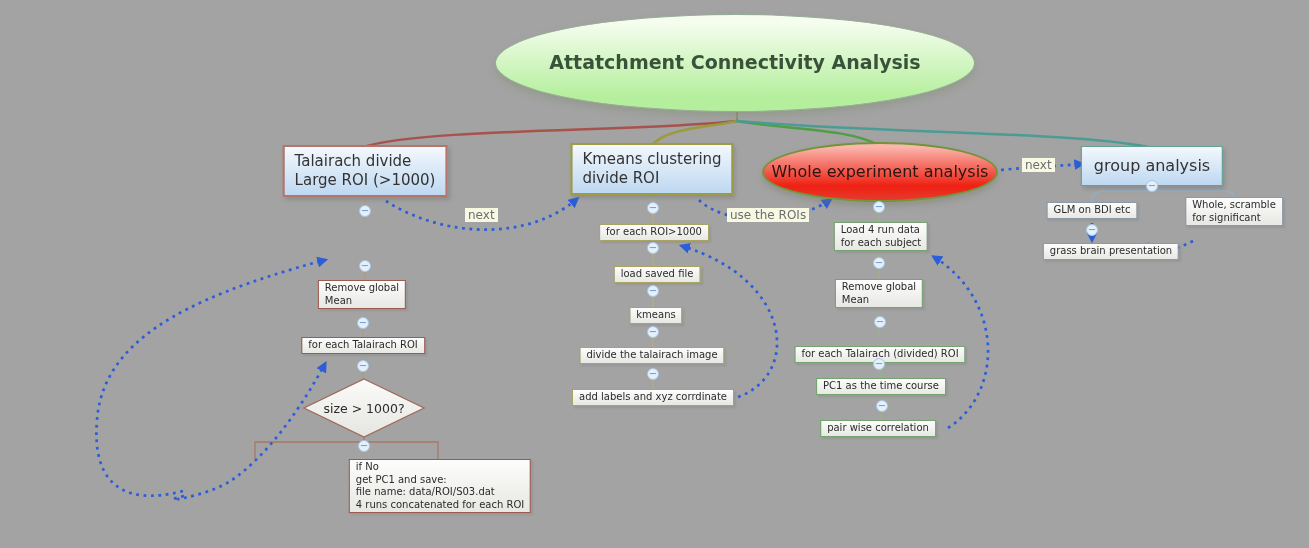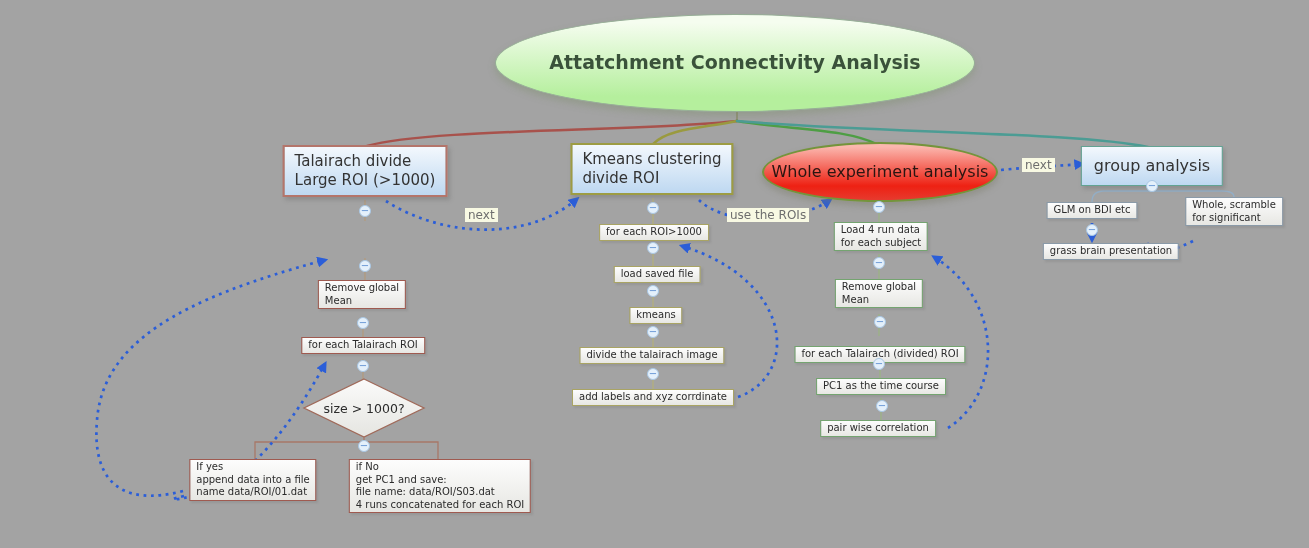--- a/index.html
+++ b/index.html
@@ -116,23 +116,20 @@
 Large ROI (&gt;1000)</div>
   <div class="node title k-border" style="left:652px;top:143px;">Kmeans clustering
 divide ROI</div>
   <div id="whole" class="node ellipse">Whole experiment analysis</div>
   <div class="node title g-border" style="left:1152px;top:146px;padding:9px 12px;">group analysis</div>
 
   <div class="node child b-red" style="left:362px;top:280px;border-width:1.5px;">Remove global
 Mean</div>
   <div class="node child b-red" style="left:363px;top:337px;">for each Talairach ROI</div>
   <div class="diamond-label">size &gt; 1000?</div>
-  <div class="node child b-red" style="left:253px;top:459px;">If yes
-append data into a file
-name data/ROI/01.dat</div>
   <div class="node child b-red" style="left:440px;top:459px;">if No
 get PC1 and save:
 file name: data/ROI/S03.dat
 4 runs concatenated for each ROI</div>
 
   <div class="node child b-olive" style="left:654px;top:224px;">for each ROI&gt;1000</div>
   <div class="node child b-olive" style="left:657px;top:266px;">load saved file</div>
   <div class="node child b-olive" style="left:656px;top:307px;">kmeans</div>
   <div class="node child b-olive" style="left:652px;top:347px;">divide the talairach image</div>
   <div class="node child b-olive" style="left:653px;top:389px;">add labels and xyz corrdinate</div>

